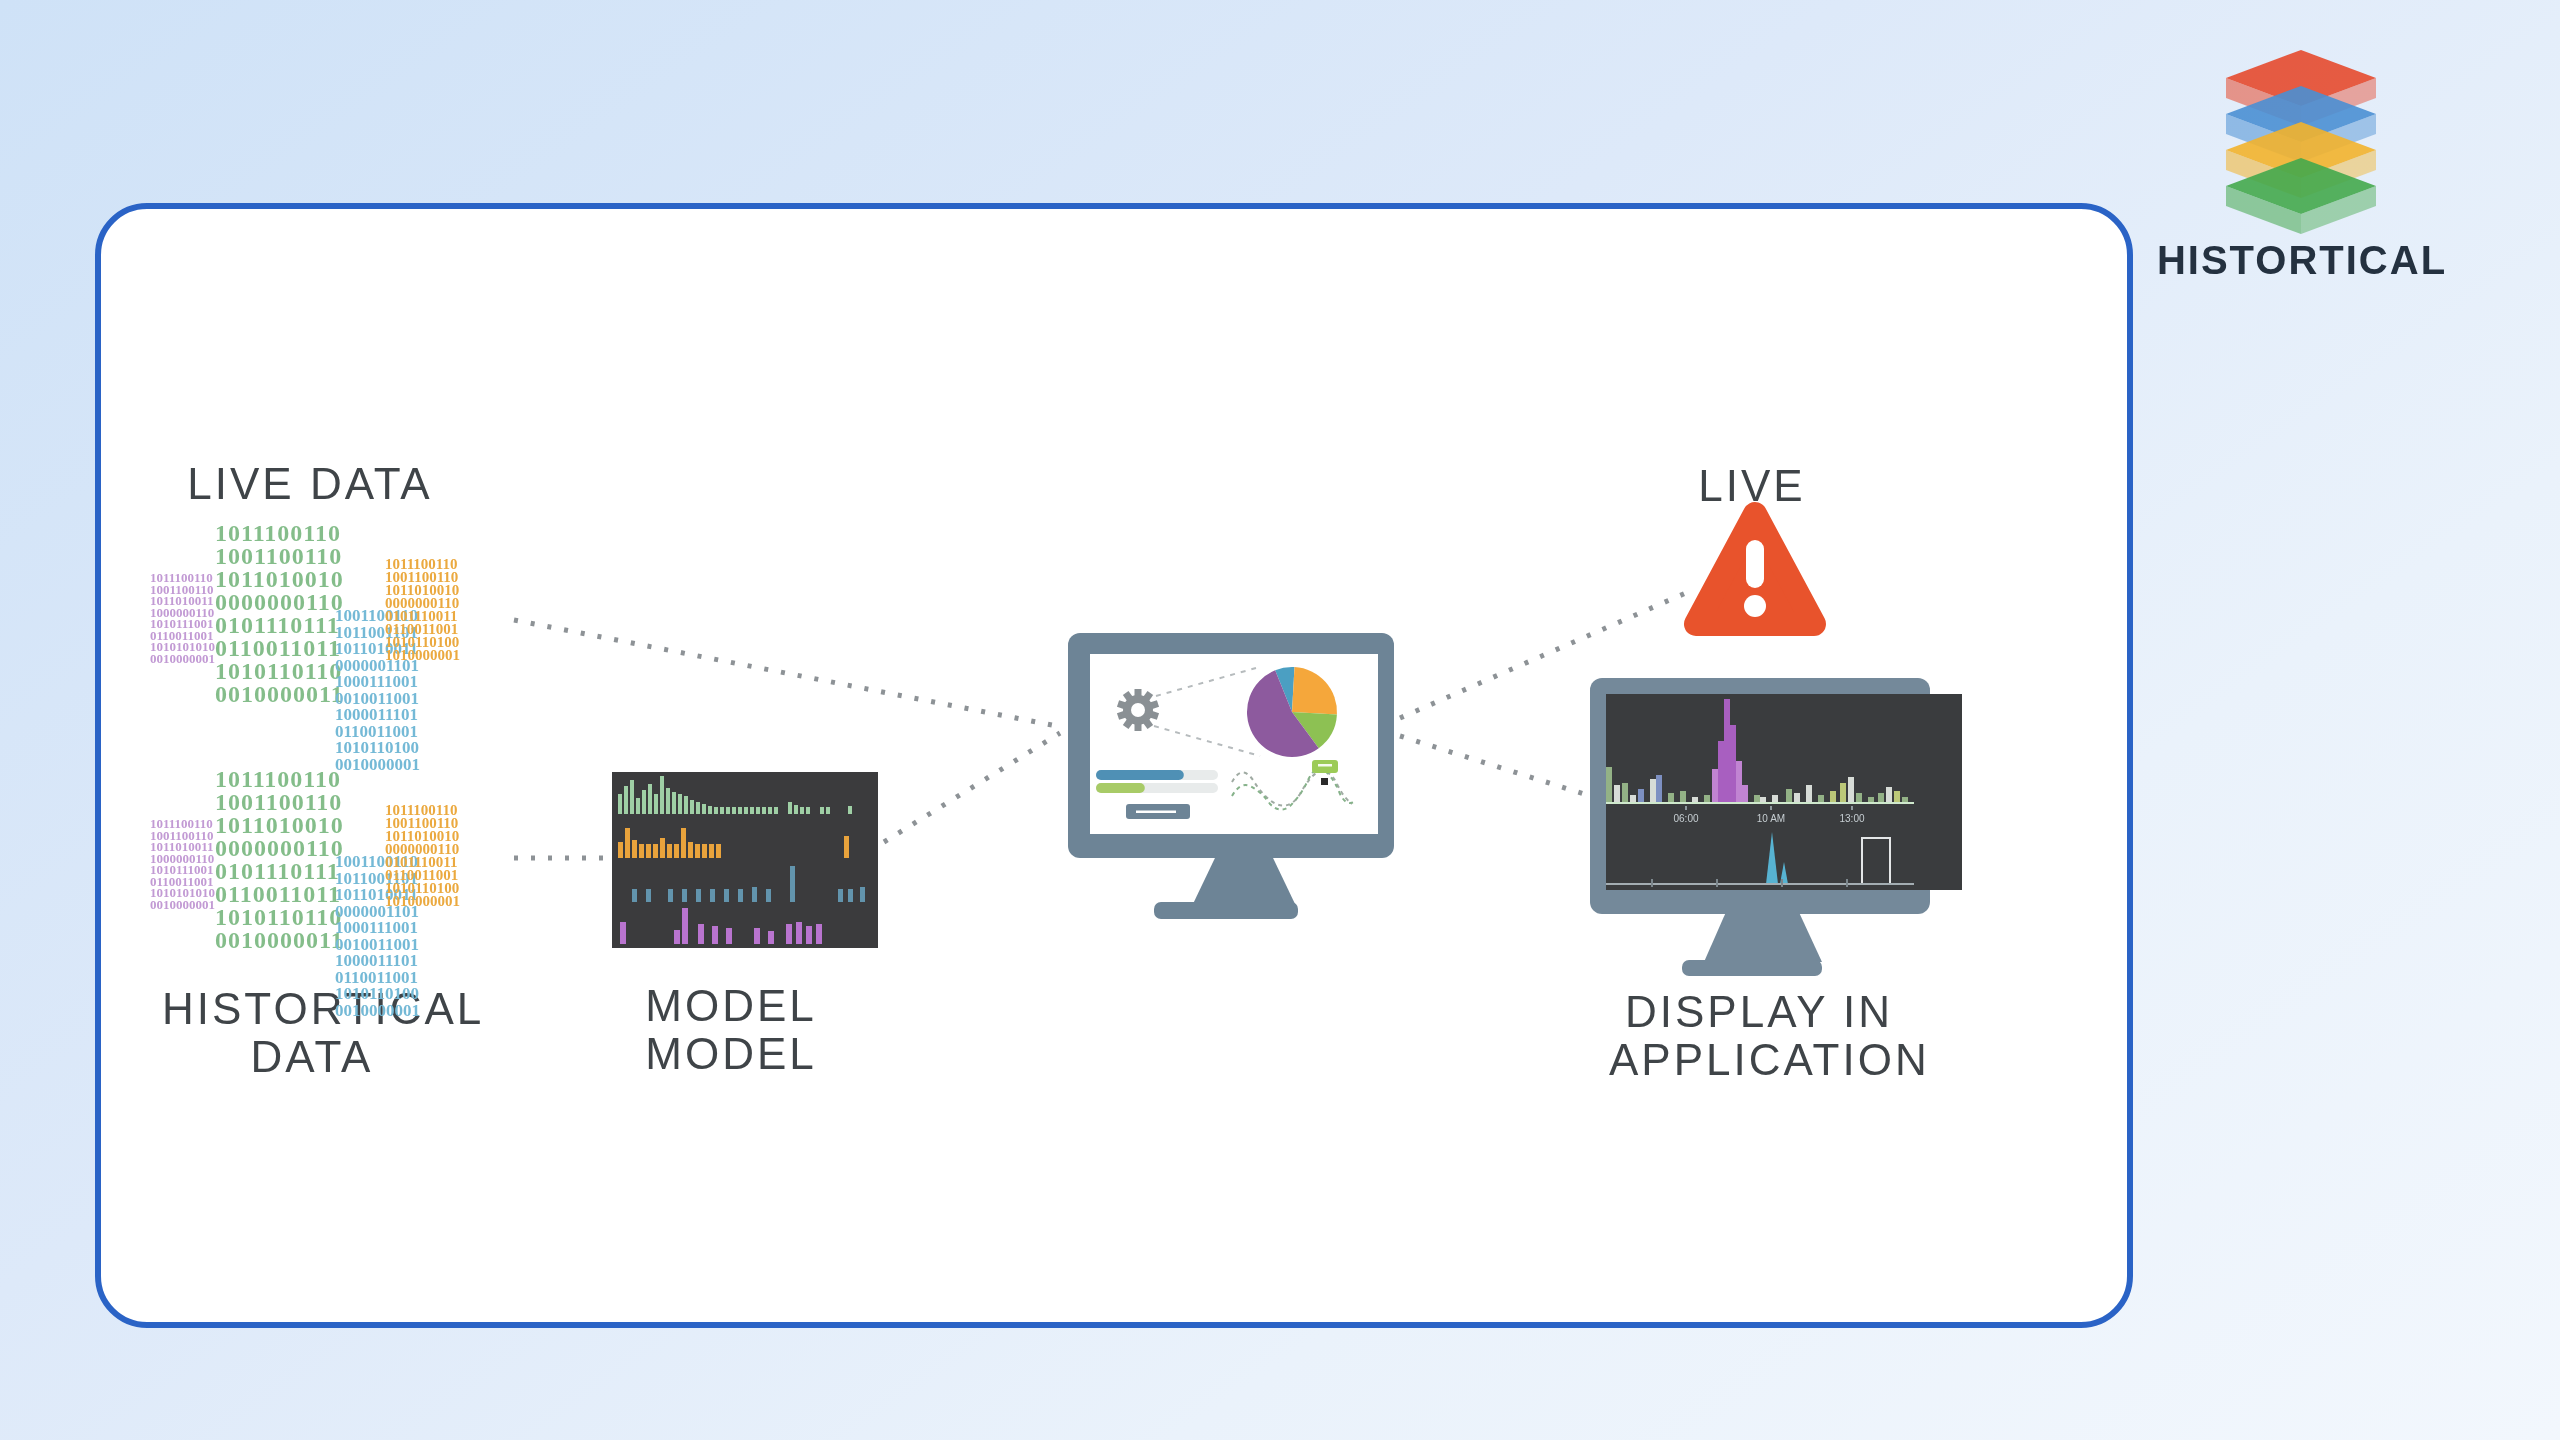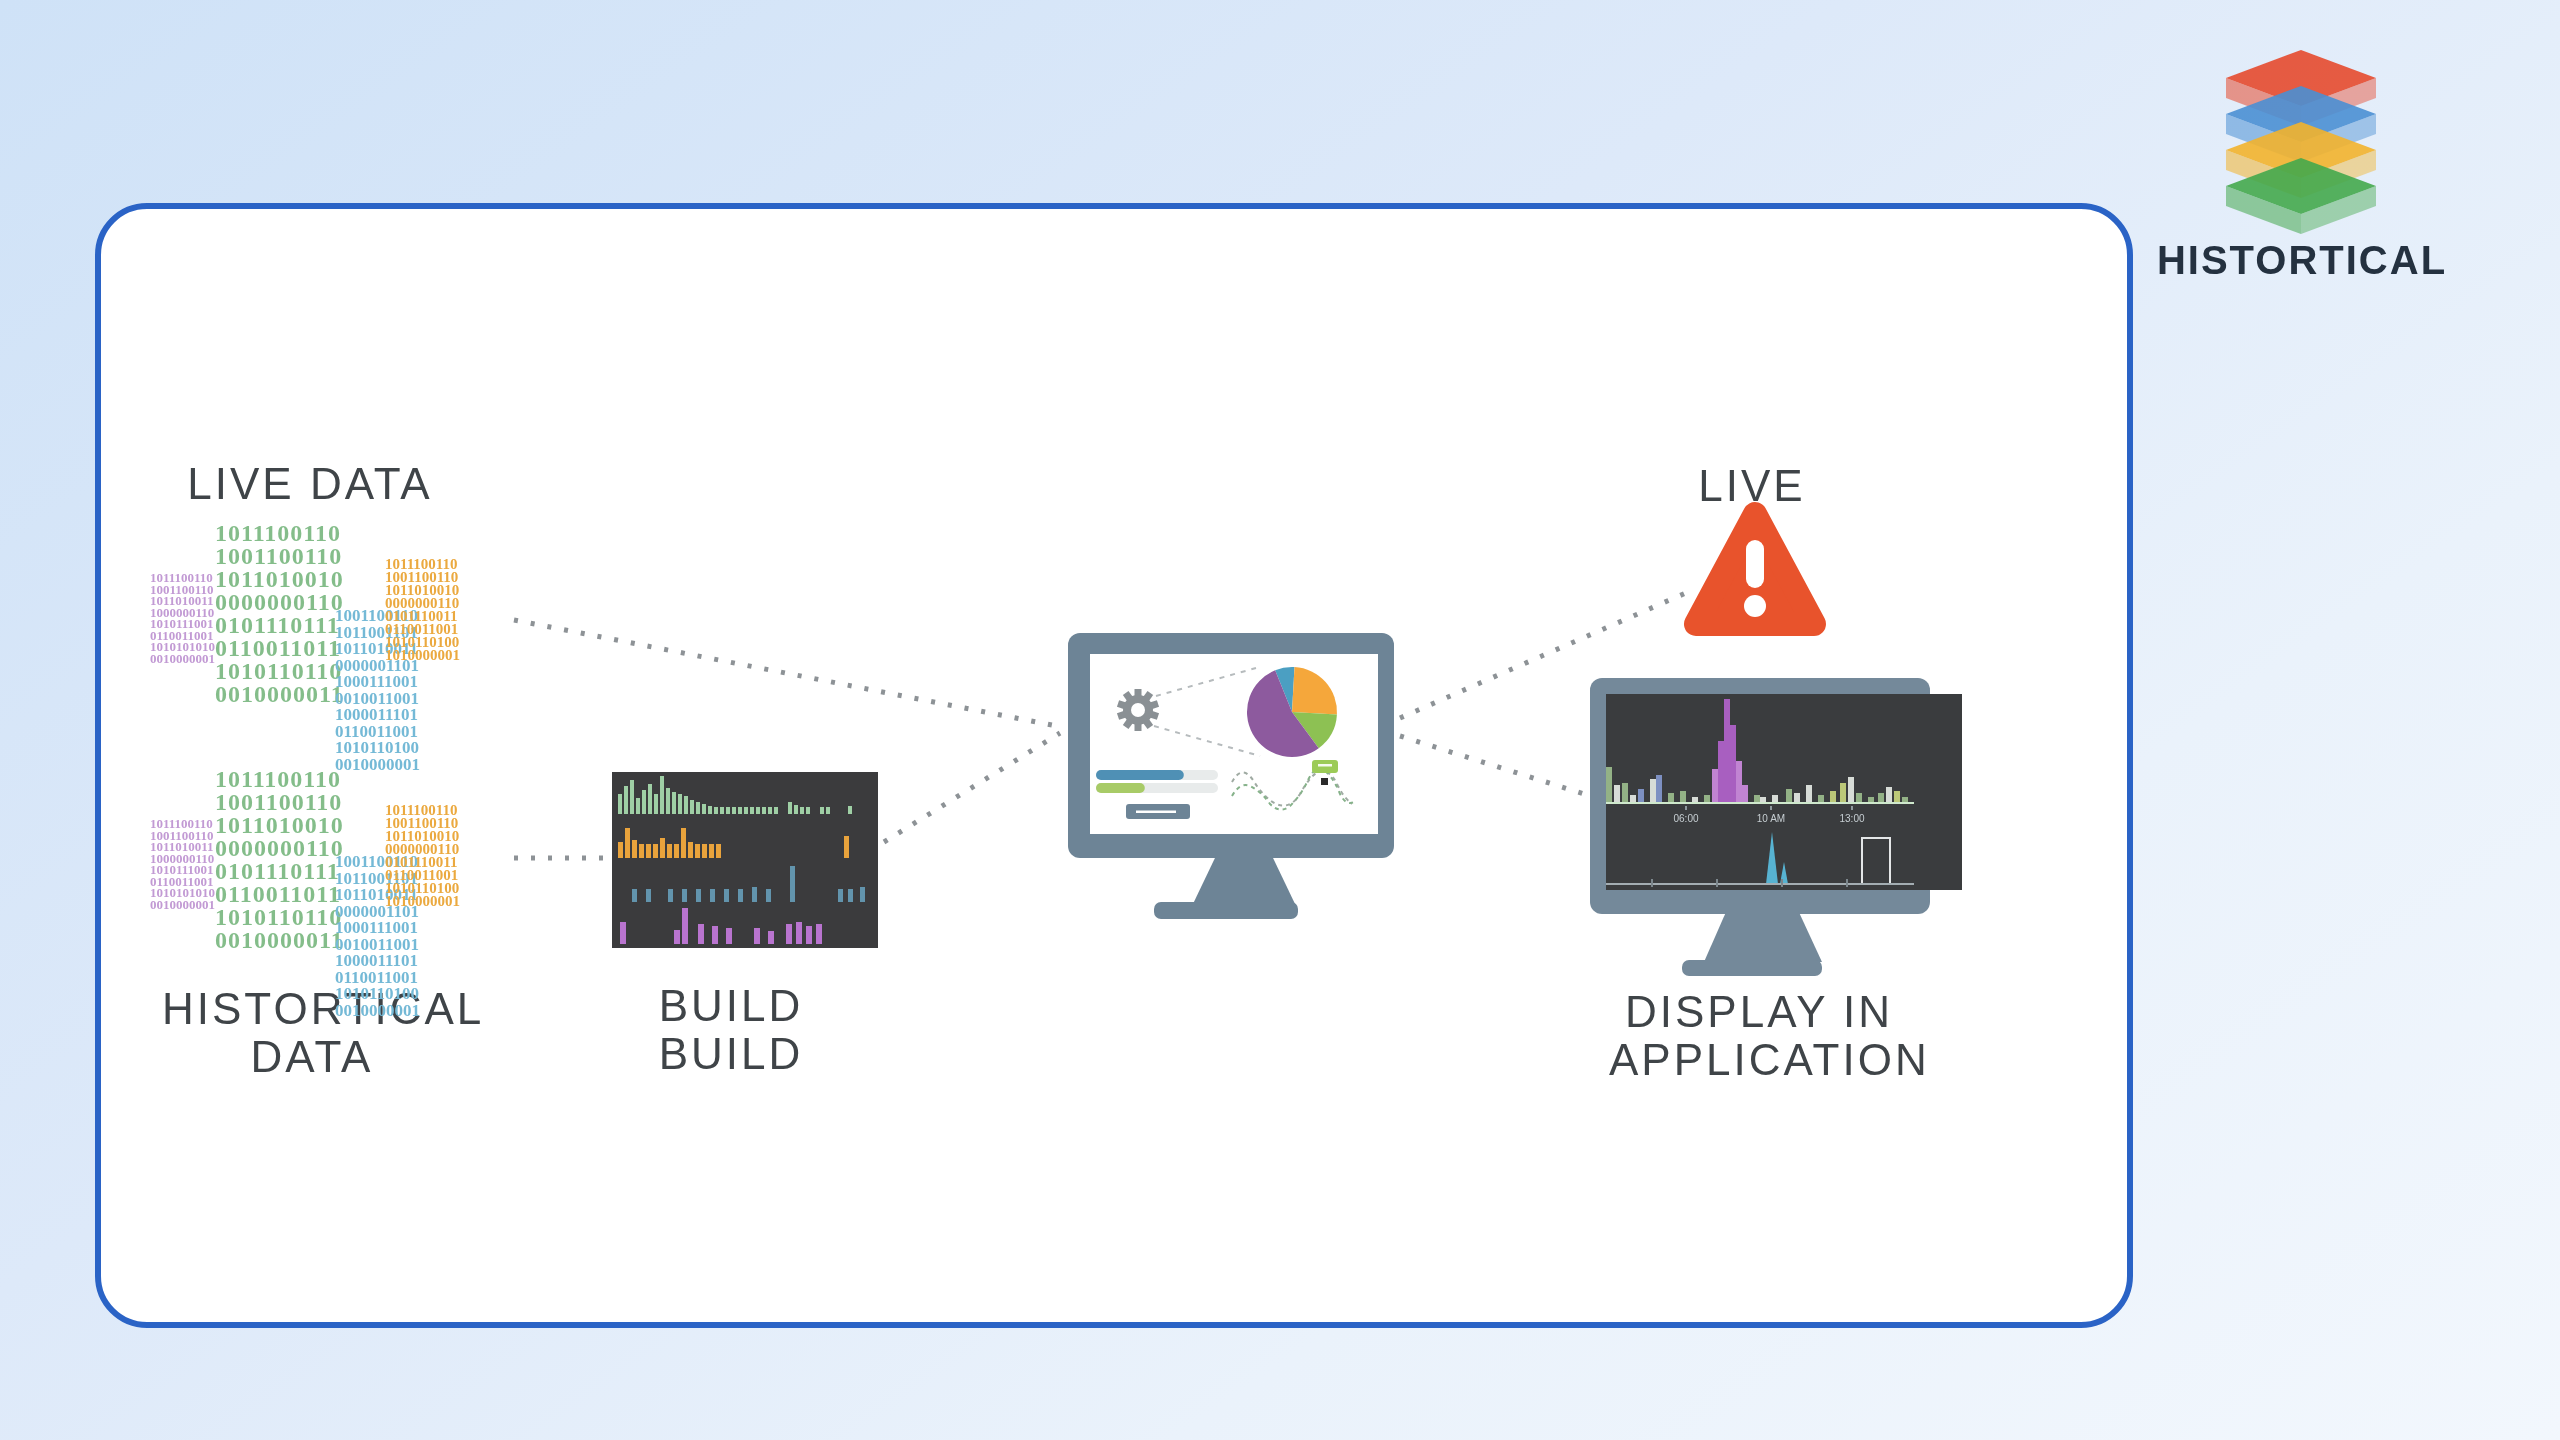--- a/index.html
+++ b/index.html
@@ -35,21 +35,21 @@
       <line x1="514" y1="858" x2="606" y2="858" stroke-dasharray="4 13"></line>
       <line x1="884" y1="842" x2="1060" y2="733" stroke-dasharray="4 13"></line>
       <line x1="1400" y1="718" x2="1688" y2="592" stroke-dasharray="4 13"></line>
       <line x1="1400" y1="736" x2="1584" y2="794" stroke-dasharray="4 13"></line>
     </g>
   </svg>
 
   <div class="label" style="left:170px;top:460px;width:280px;">LIVE DATA</div>
   <div class="label" style="left:162px;top:985px;width:300px;">HISTORTICAL
 DATA</div>
-  <div class="label" style="left:591px;top:982px;width:280px;">BUILD BUILD</div>
+  <div class="label" style="left:591px;top:982px;width:280px;">MODEL MODEL</div>
   <div class="label" style="left:1612px;top:462px;width:280px;">LIVE</div>
   <div class="label" style="left:1609px;top:988px;width:300px;">DISPLAY IN
 APPLICATION</div>
 
   <div id="live-cluster">
       <div class="bin" style="left: 150px; top: 572px; font-size: 13px; line-height: 11.5px; letter-spacing: 0px; color: rgb(194, 154, 212);">1011100110
 1001100110
 1011010011
 1000000110
 1010111001

